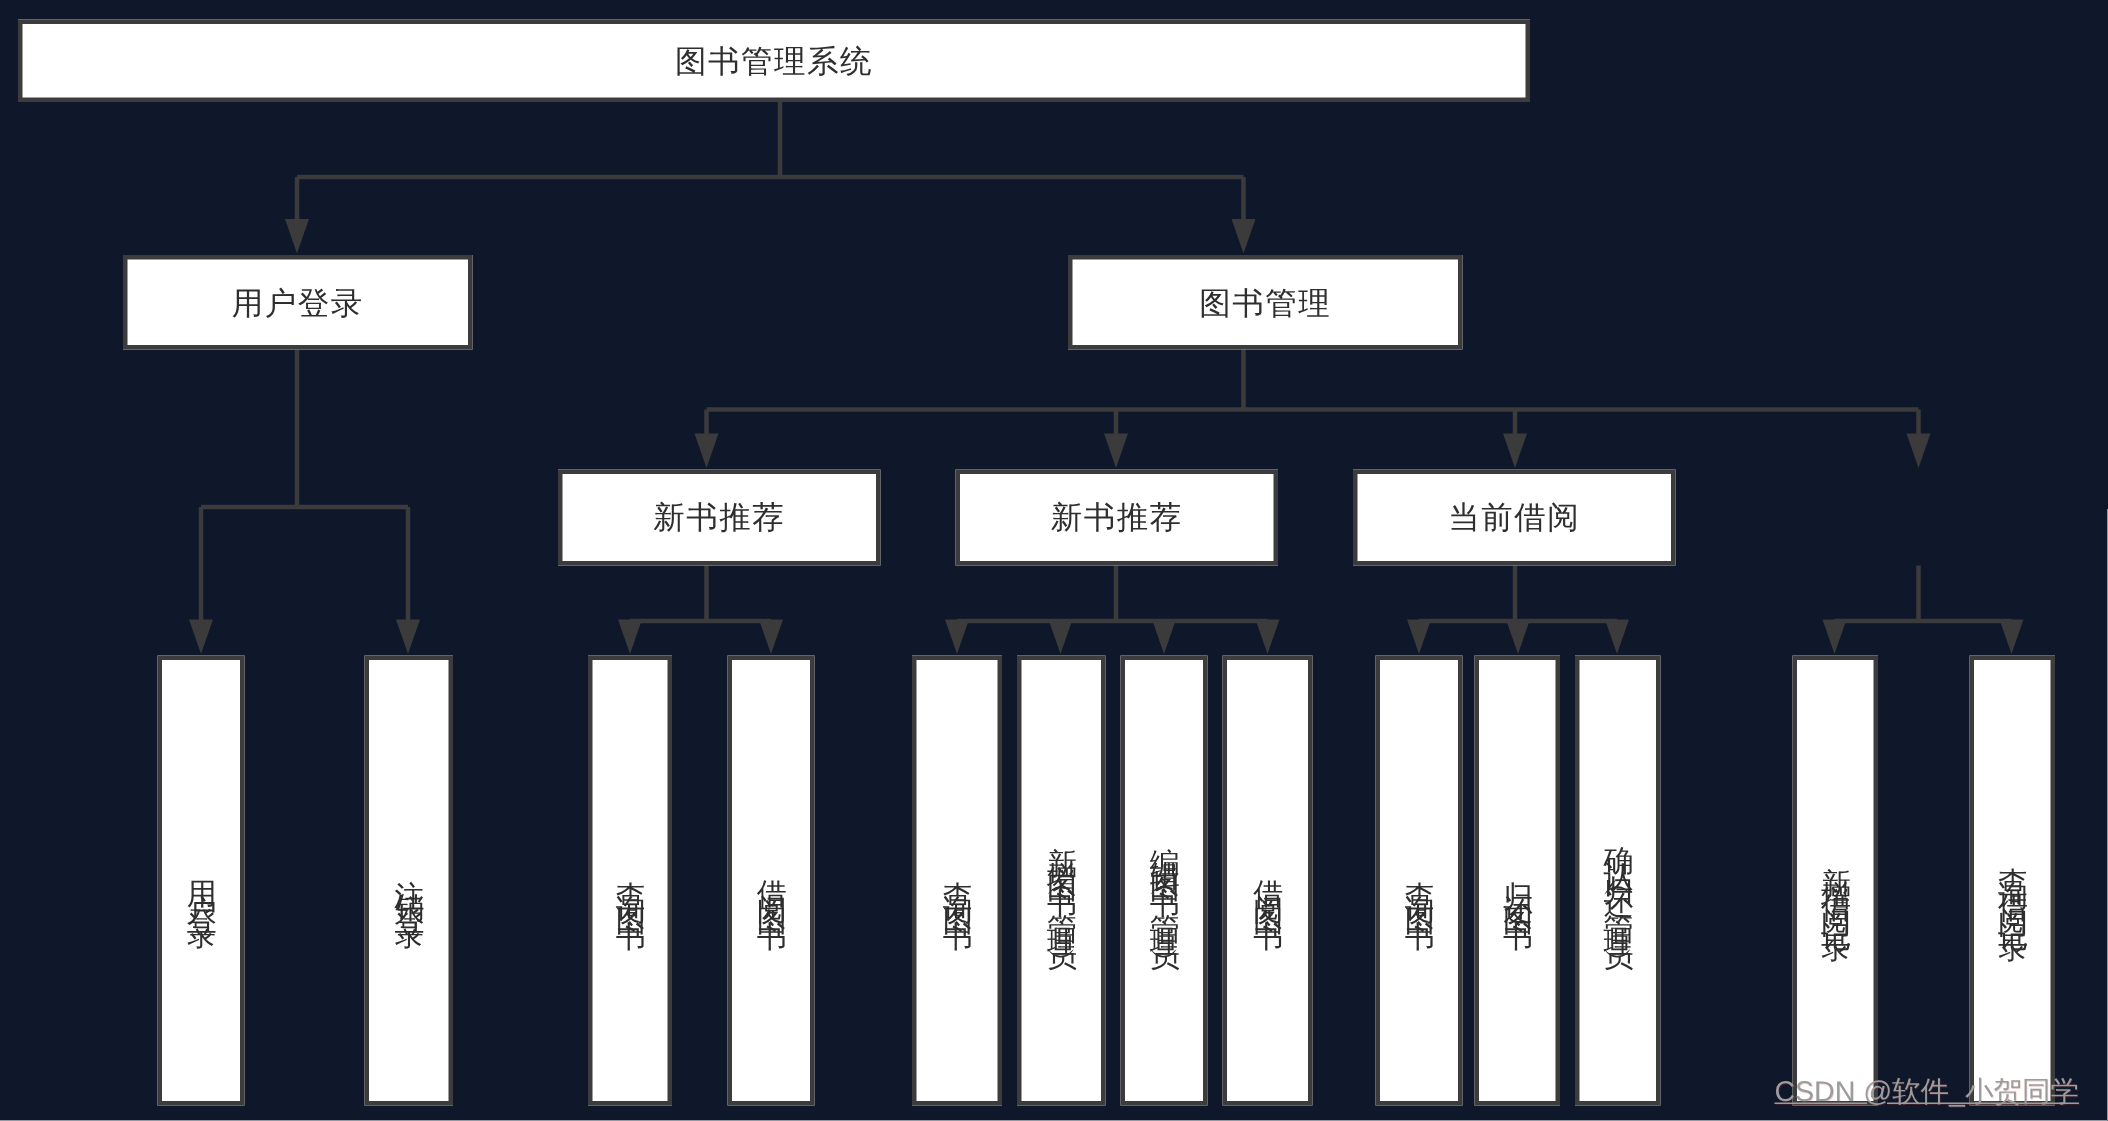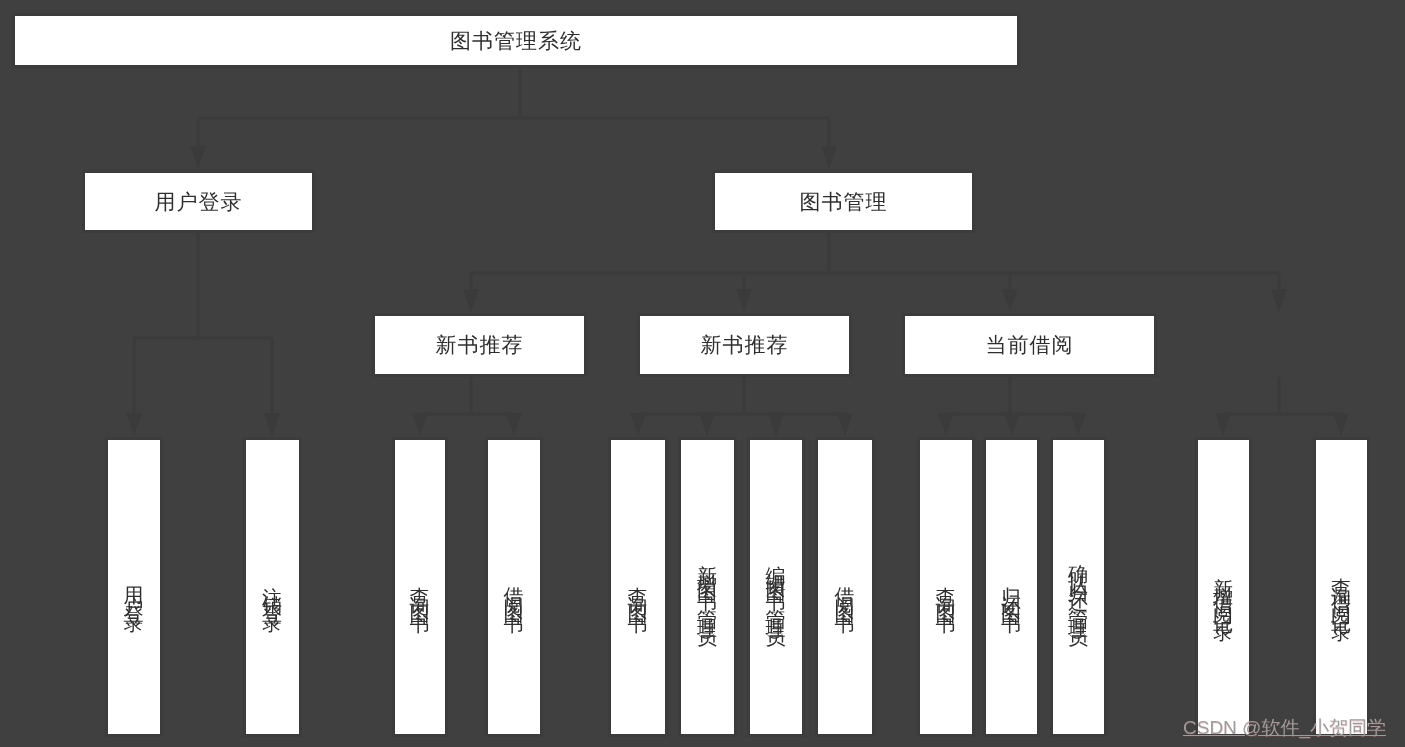--- a/index.html
+++ b/index.html
@@ -1,19 +1,19 @@
 <!DOCTYPE html>
 <html><head>
 <meta charset="utf-8">
 <style>
   html,body{margin:0;padding:0;background:#ffffff;}
   #stage{
     position:relative;
     width:1405px;height:747px;
-    background:#404040;
+    background:#0f172a;
     font-family:"Liberation Sans", sans-serif;
     overflow:hidden;
   }
   svg.wires{position:absolute;left:0;top:0;z-index:1;}
   svg.wires path{stroke:#3b3b3b;stroke-width:3;fill:none;}
   svg.wires polygon{fill:#3b3b3b;stroke:none;}
   .box{
     position:absolute;z-index:2;
     background:#ffffff;
     border:3px solid #3c3c3c;
@@ -88,21 +88,21 @@
     </g>
   </svg>
 
   <div class="box h" style="left:12px;top:13px;width:1008px;height:55px">图书管理系统</div>
 
   <div class="box h" style="left:82px;top:170px;width:233px;height:63px">用户登录</div>
   <div class="box h" style="left:712px;top:170px;width:263px;height:63px">图书管理</div>
 
   <div class="box h" style="left:372px;top:313px;width:215px;height:64px">新书推荐</div>
   <div class="box h" style="left:637px;top:313px;width:215px;height:64px">新书推荐</div>
-  <div class="box h" style="left:902px;top:313px;width:255px;height:64px">当前借阅</div>
+  <div class="box h" style="left:902px;top:313px;width:215px;height:64px">当前借阅</div>
 
   <div class="box v" style="left:105px;top:437px;width:58px;height:300px">用户登录</div>
   <div class="box v" style="left:243px;top:437px;width:59px;height:300px">注销登录</div>
   <div class="box v" style="left:392px;top:437px;width:56px;height:300px">查询图书</div>
   <div class="box v" style="left:485px;top:437px;width:58px;height:300px">借阅图书</div>
   <div class="box v" style="left:608px;top:437px;width:60px;height:300px">查询图书</div>
   <div class="box v" style="left:678px;top:437px;width:59px;height:300px">新增图书（管理员）</div>
   <div class="box v" style="left:747px;top:437px;width:58px;height:300px">编辑图书（管理员）</div>
   <div class="box v" style="left:815px;top:437px;width:60px;height:300px">借阅图书</div>
   <div class="box v" style="left:917px;top:437px;width:58px;height:300px">查询图书</div>

